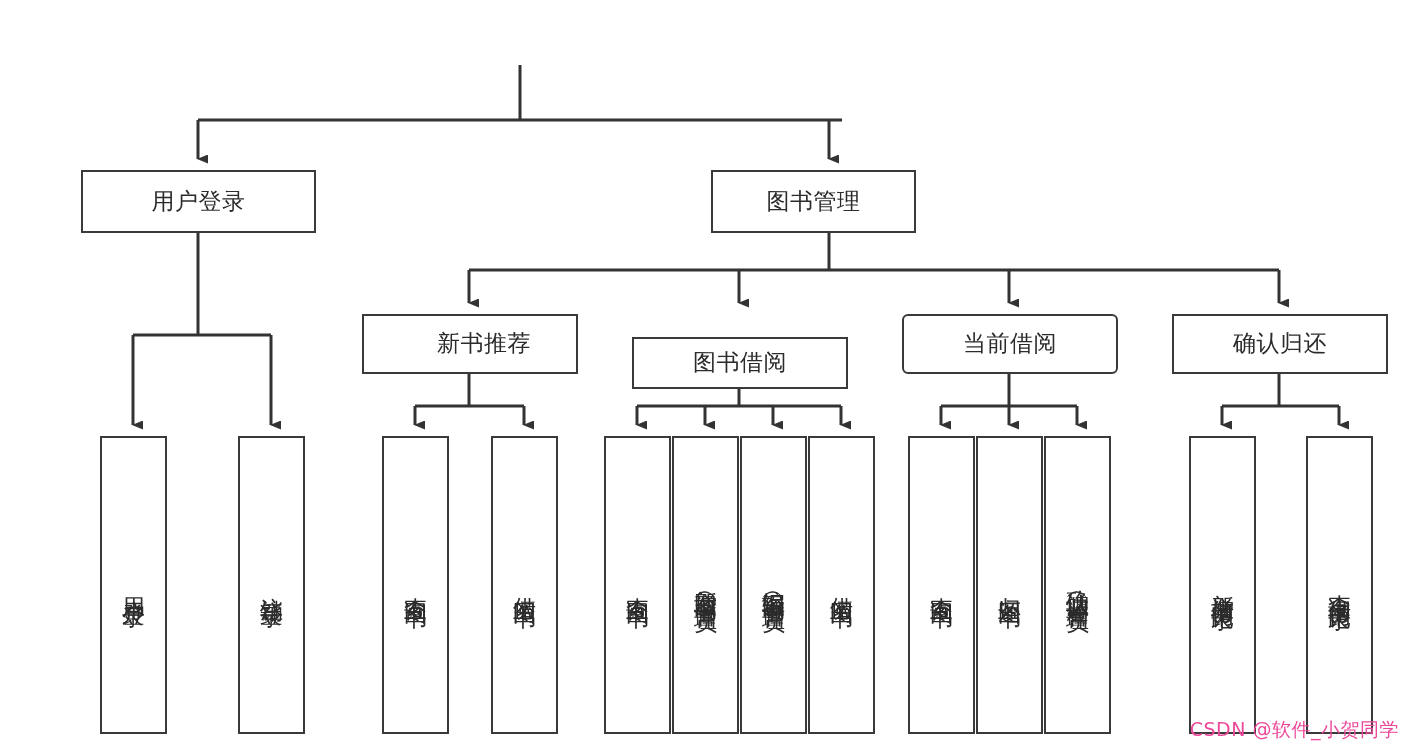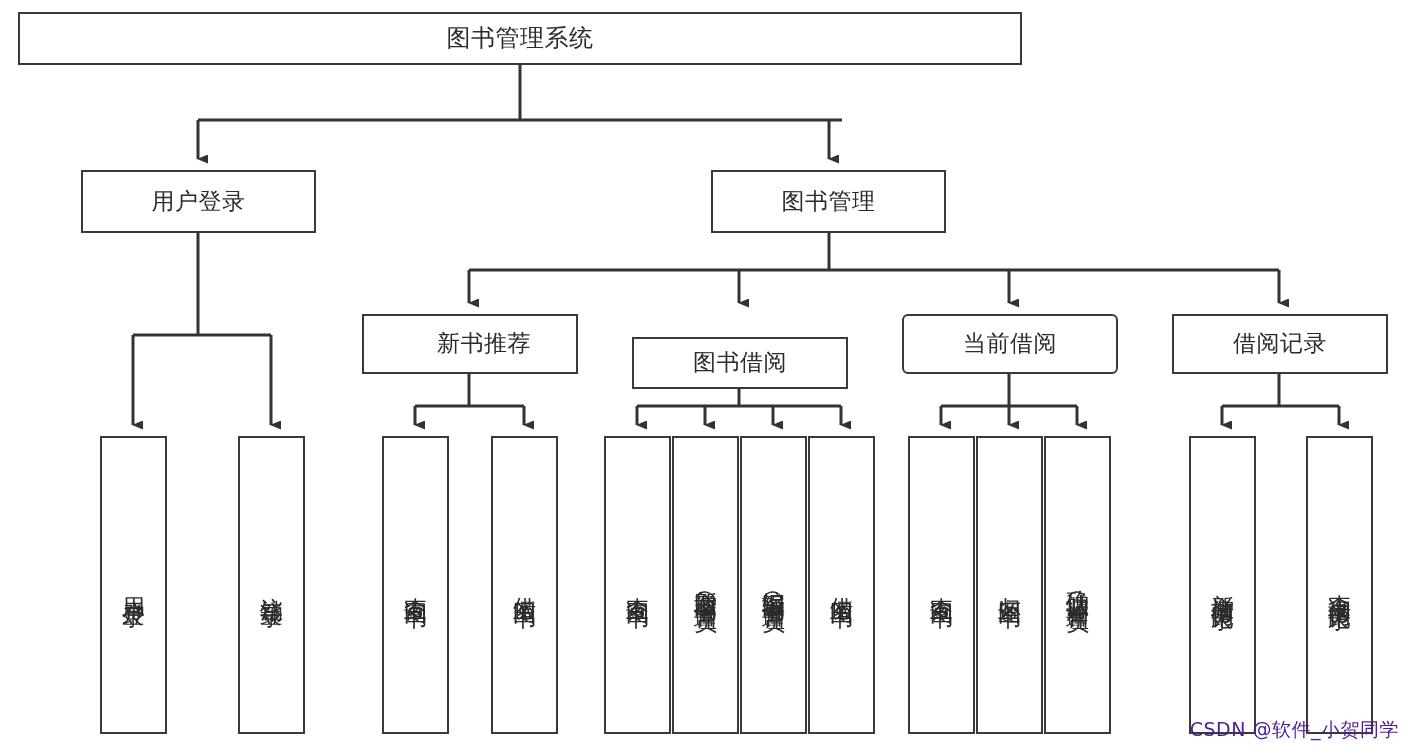--- a/index.html
+++ b/index.html
@@ -63,21 +63,21 @@
     font-size: 23px;
     line-height: 1.0;
     letter-spacing: 3px;
     max-height: 100%;
   }
   #watermark {
     position: absolute;
     right: 6px;
     bottom: 4px;
     font-size: 19px;
-    color: #4c1d95;
+    color: #ec4899;
     white-space: nowrap;
     z-index: 5;
     letter-spacing: 0.5px;
   }
 </style>
 </head>
 <body>
 
 <div id="diagram-root">
 
@@ -124,46 +124,43 @@
       <path d="M1009,406 L1009,425" marker-end="url(#arrowhead)"></path>
       <path d="M1077,406 L1077,425" marker-end="url(#arrowhead)"></path>
 
       <path d="M1279,374 L1279,406"></path>
       <path d="M1222,406 L1339,406"></path>
       <path d="M1222,406 L1222,425" marker-end="url(#arrowhead)"></path>
       <path d="M1339,406 L1339,425" marker-end="url(#arrowhead)"></path>
     </g>
   </svg>
 
-  <div class="node horiz" id="node-root" style="left:18px; top:12px; width:1004px; height:53px;">
-    <span class="node-label">图书管理系统</span>
-  </div>
 
   <div class="node horiz" style="left:81px; top:170px; width:235px; height:63px;">
     <span class="node-label">用户登录</span>
   </div>
 
-  <div class="node horiz" style="left:711px; top:170px; width:235px; height:63px;">
+  <div class="node horiz" style="left:711px; top:170px; width:205px; height:63px;">
     <span class="node-label">图书管理</span>
   </div>
 
   <div class="node horiz" style="left:362px; top:314px; width:216px; height:60px;padding-left:28px;">
     <span class="node-label">新书推荐</span>
   </div>
 
   <div class="node horiz" style="left:632px; top:314px; width:216px; height:52px;margin-top:23px;">
     <span class="node-label">图书借阅</span>
   </div>
 
   <div class="node horiz" style="left:902px; top:314px; width:216px; height:60px;border-radius:6px;">
     <span class="node-label">当前借阅</span>
   </div>
 
   <div class="node horiz" style="left:1172px; top:314px; width:216px; height:60px;">
-    <span class="node-label">借阅记录</span>
+    <span class="node-label">确认归还</span>
   </div>
 
   <div class="node vert" style="left:100px; top:436px; width:67px; height:298px;">
     <span class="node-label">用户登录</span>
   </div>
   <div class="node vert" style="left:238px; top:436px; width:67px; height:298px;">
     <span class="node-label">注销登录</span>
   </div>
 
   <div class="node vert" style="left:382px; top:436px; width:67px; height:298px;">

